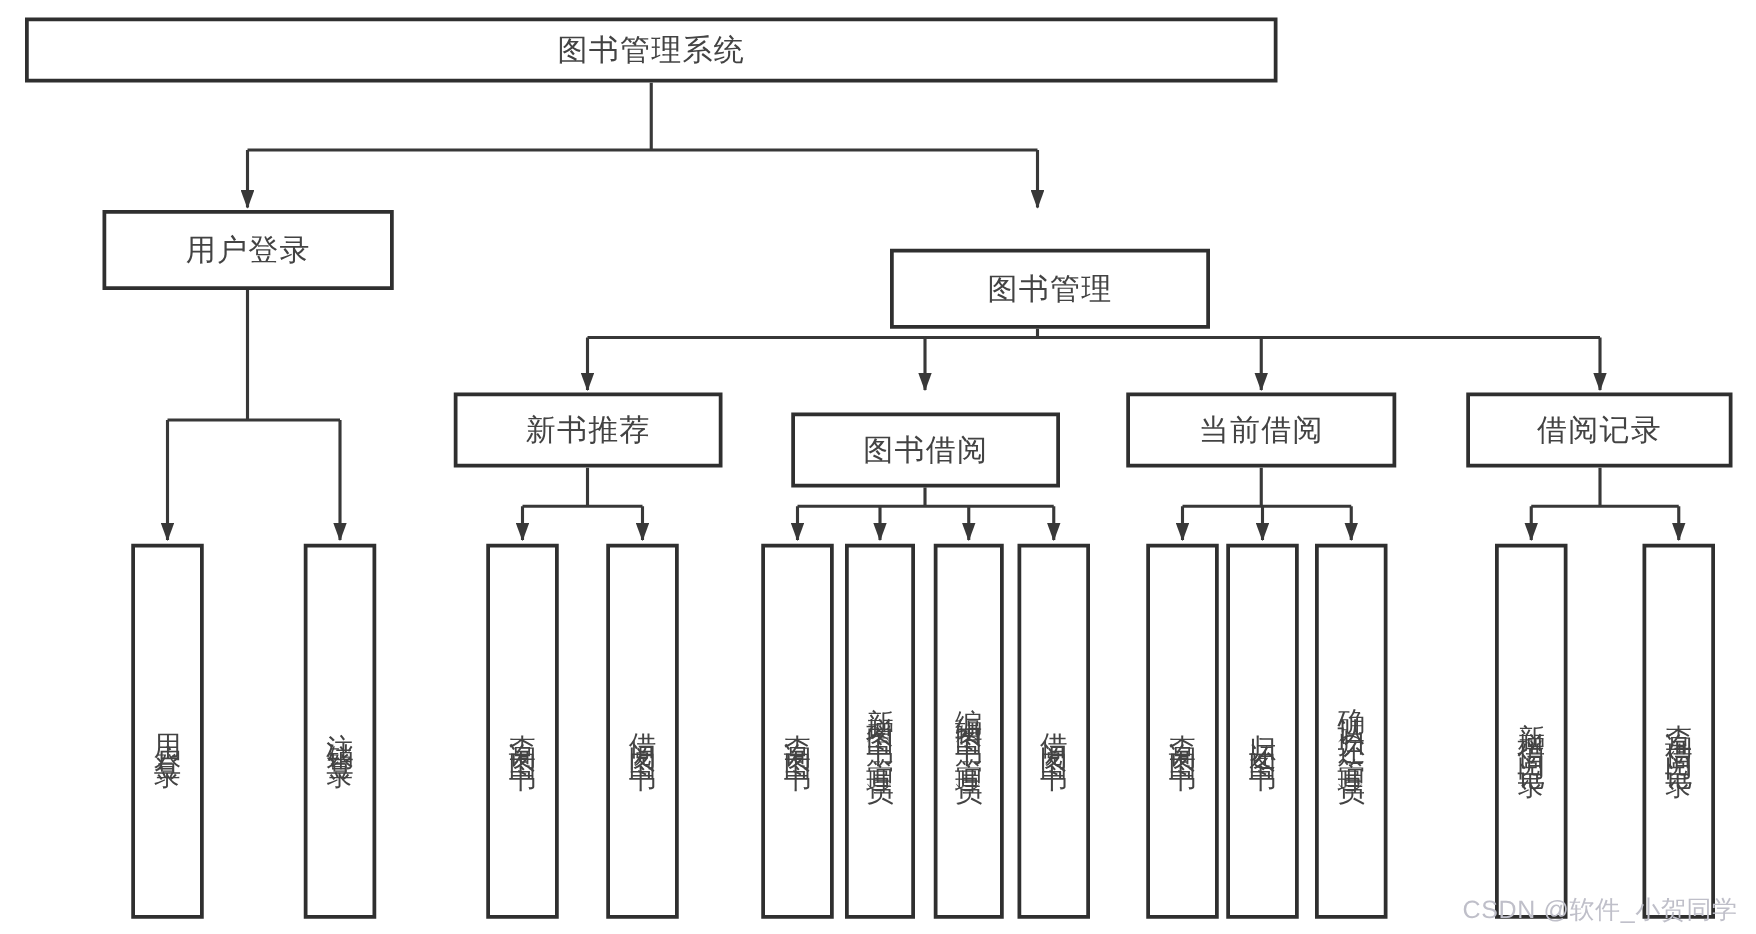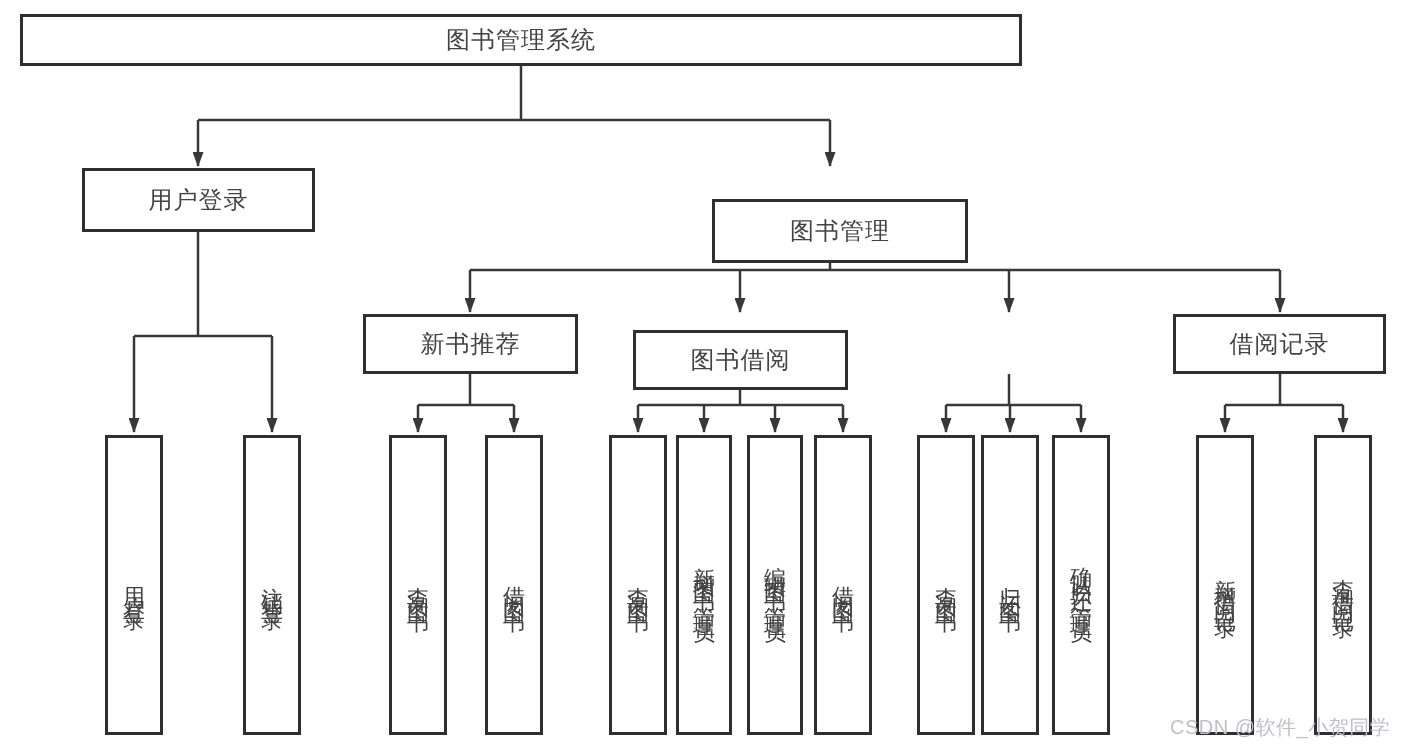--- a/index.html
+++ b/index.html
@@ -132,20 +132,23 @@
   <div id="n-book" class="box">
     <span class="hlabel">图书管理</span>
   </div>
 
   <div id="n-newbook" class="box">
     <span class="hlabel">新书推荐</span>
   </div>
   <div id="n-borrow" class="box">
     <span class="hlabel">图书借阅</span>
   </div>
+  <div id="n-current" class="box">
+    <span class="hlabel">当前借阅</span>
+  </div>
   <div id="n-records" class="box">
     <span class="hlabel">借阅记录</span>
   </div>
 
   <div id="l-userlogin" class="box vbox">
     <span class="vlabel">用户登录</span>
   </div>
   <div id="l-logout" class="box vbox">
     <span class="vlabel">注销登录</span>
   </div>

